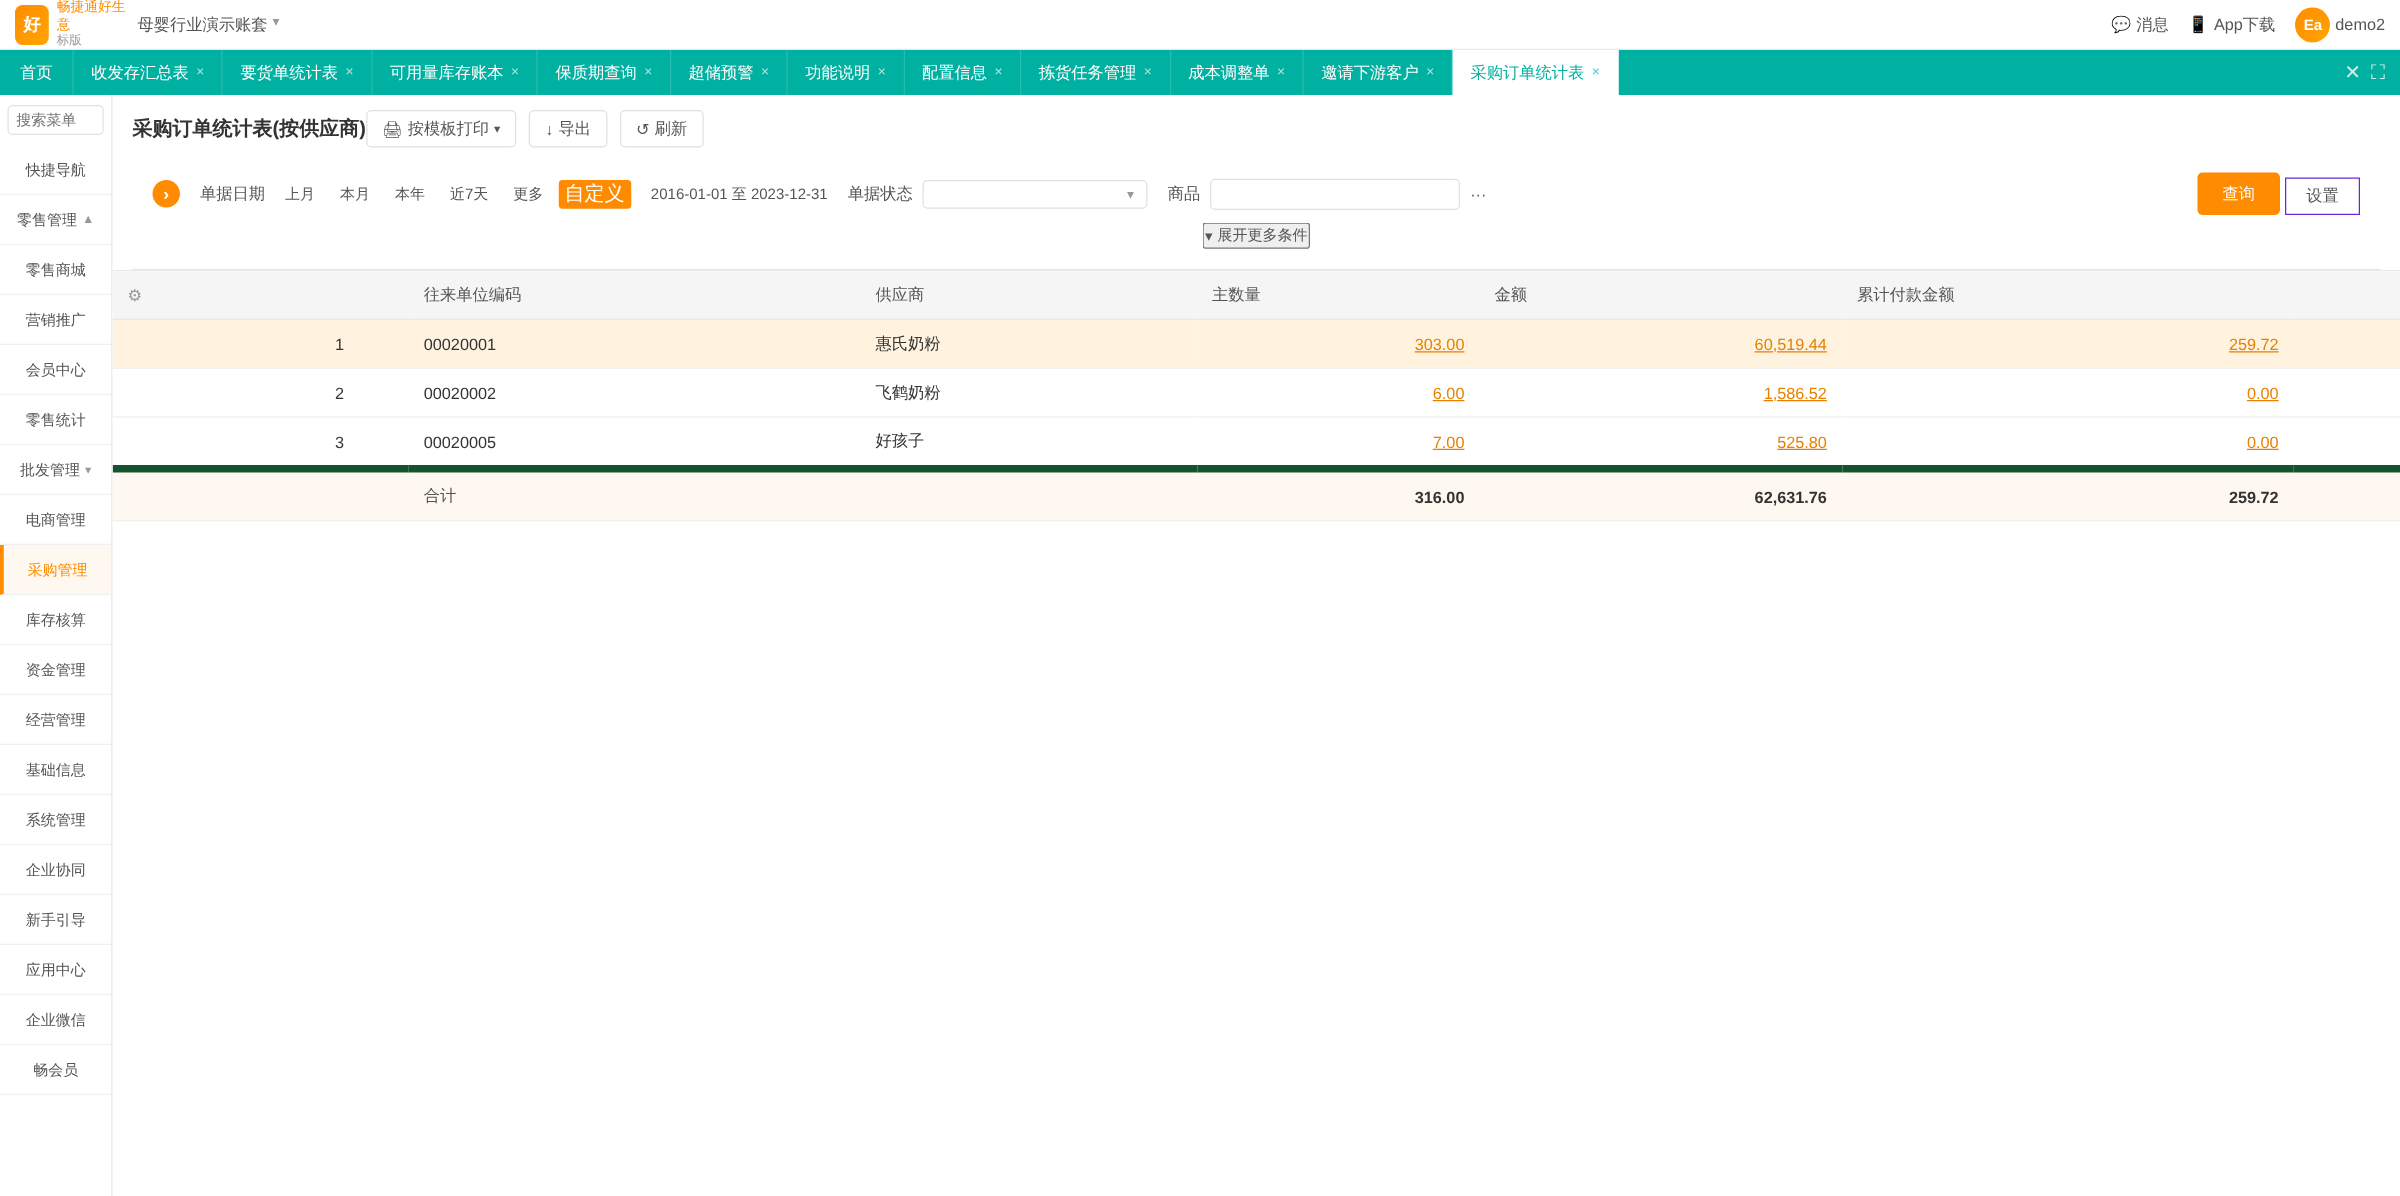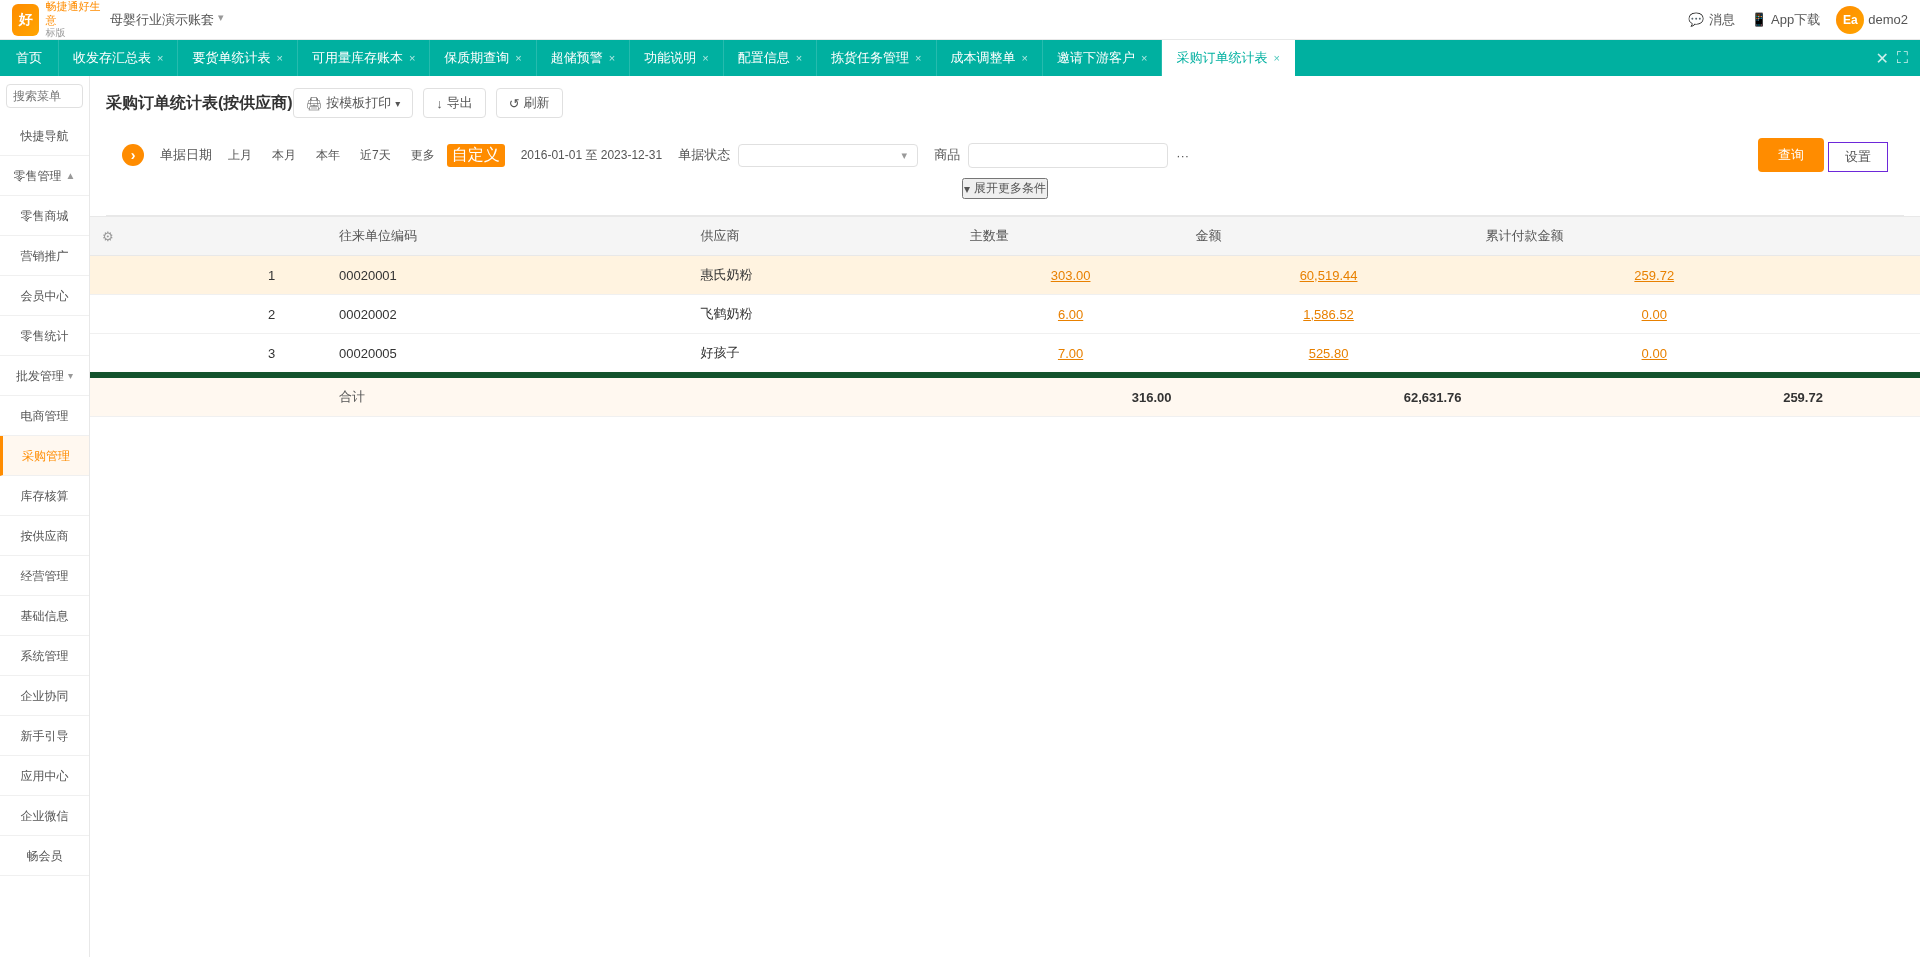--- a/index.html
+++ b/index.html
@@ -73,21 +73,21 @@
     
     .btn-query { background: #ff8c00; color: #fff; border: none; border-radius: 4px; padding: 6px 20px; font-size: 13px; cursor: pointer; }
     .btn-settings { background: #fff; color: #555; border: 1px solid #6d28d9; border-radius: 0; padding: 5px 16px; font-size: 13px; cursor: pointer; margin-top: 4px; }
 
     
     .table-area { flex: 1; background: #fff; margin: 0; overflow: auto; }
     .data-table { width: 100%; border-collapse: collapse; }
     .data-table thead tr { background: #f5f5f5; }
     .data-table th { padding: 10px 12px; text-align: left; font-size: 13px; font-weight: 500; color: #555; border-bottom: 1px solid #e8e8e8; white-space: nowrap; }
     .data-table td { padding: 10px 12px; font-size: 13px; color: #333; border-bottom: 1px solid #f0f0f0; }
-    .data-table td.number { text-align: center; color: #e88000; text-decoration: underline; cursor: pointer; }
+    .data-table td.number { text-align: right; color: #e88000; text-decoration: underline; cursor: pointer; }
     .data-table tbody tr.selected { background: #fff3e0; }
     .row-num { text-align: center; color: #999; }
     .settings-col { text-align: center; }
     .settings-icon { color: #999; cursor: pointer; }
 
     
     .table-footer { background: #fff8f0; border-top: 6px solid #14532d; }
     .table-footer td { padding: 10px 12px; font-size: 13px; font-weight: 500; color: #333; }
     .table-footer td.total-label { color: #555; }
     .table-footer td.total-number { text-align: right; color: #333; font-weight: 600; }
@@ -211,21 +211,21 @@
     <div class="sidebar-item">
       <div class="item-label">电商管理</div>
     </div>
     <div class="sidebar-item active">
       <div class="item-label">采购管理</div>
     </div>
     <div class="sidebar-item">
       <div class="item-label">库存核算</div>
     </div>
     <div class="sidebar-item">
-      <div class="item-label">按供应商</div>
+      <div class="item-label">资金管理</div>
     </div>
     <div class="sidebar-item">
       <div class="item-label">经营管理</div>
     </div>
     <div class="sidebar-item">
       <div class="item-label">基础信息</div>
     </div>
     <div class="sidebar-item">
       <div class="item-label">系统管理</div>
     </div>

